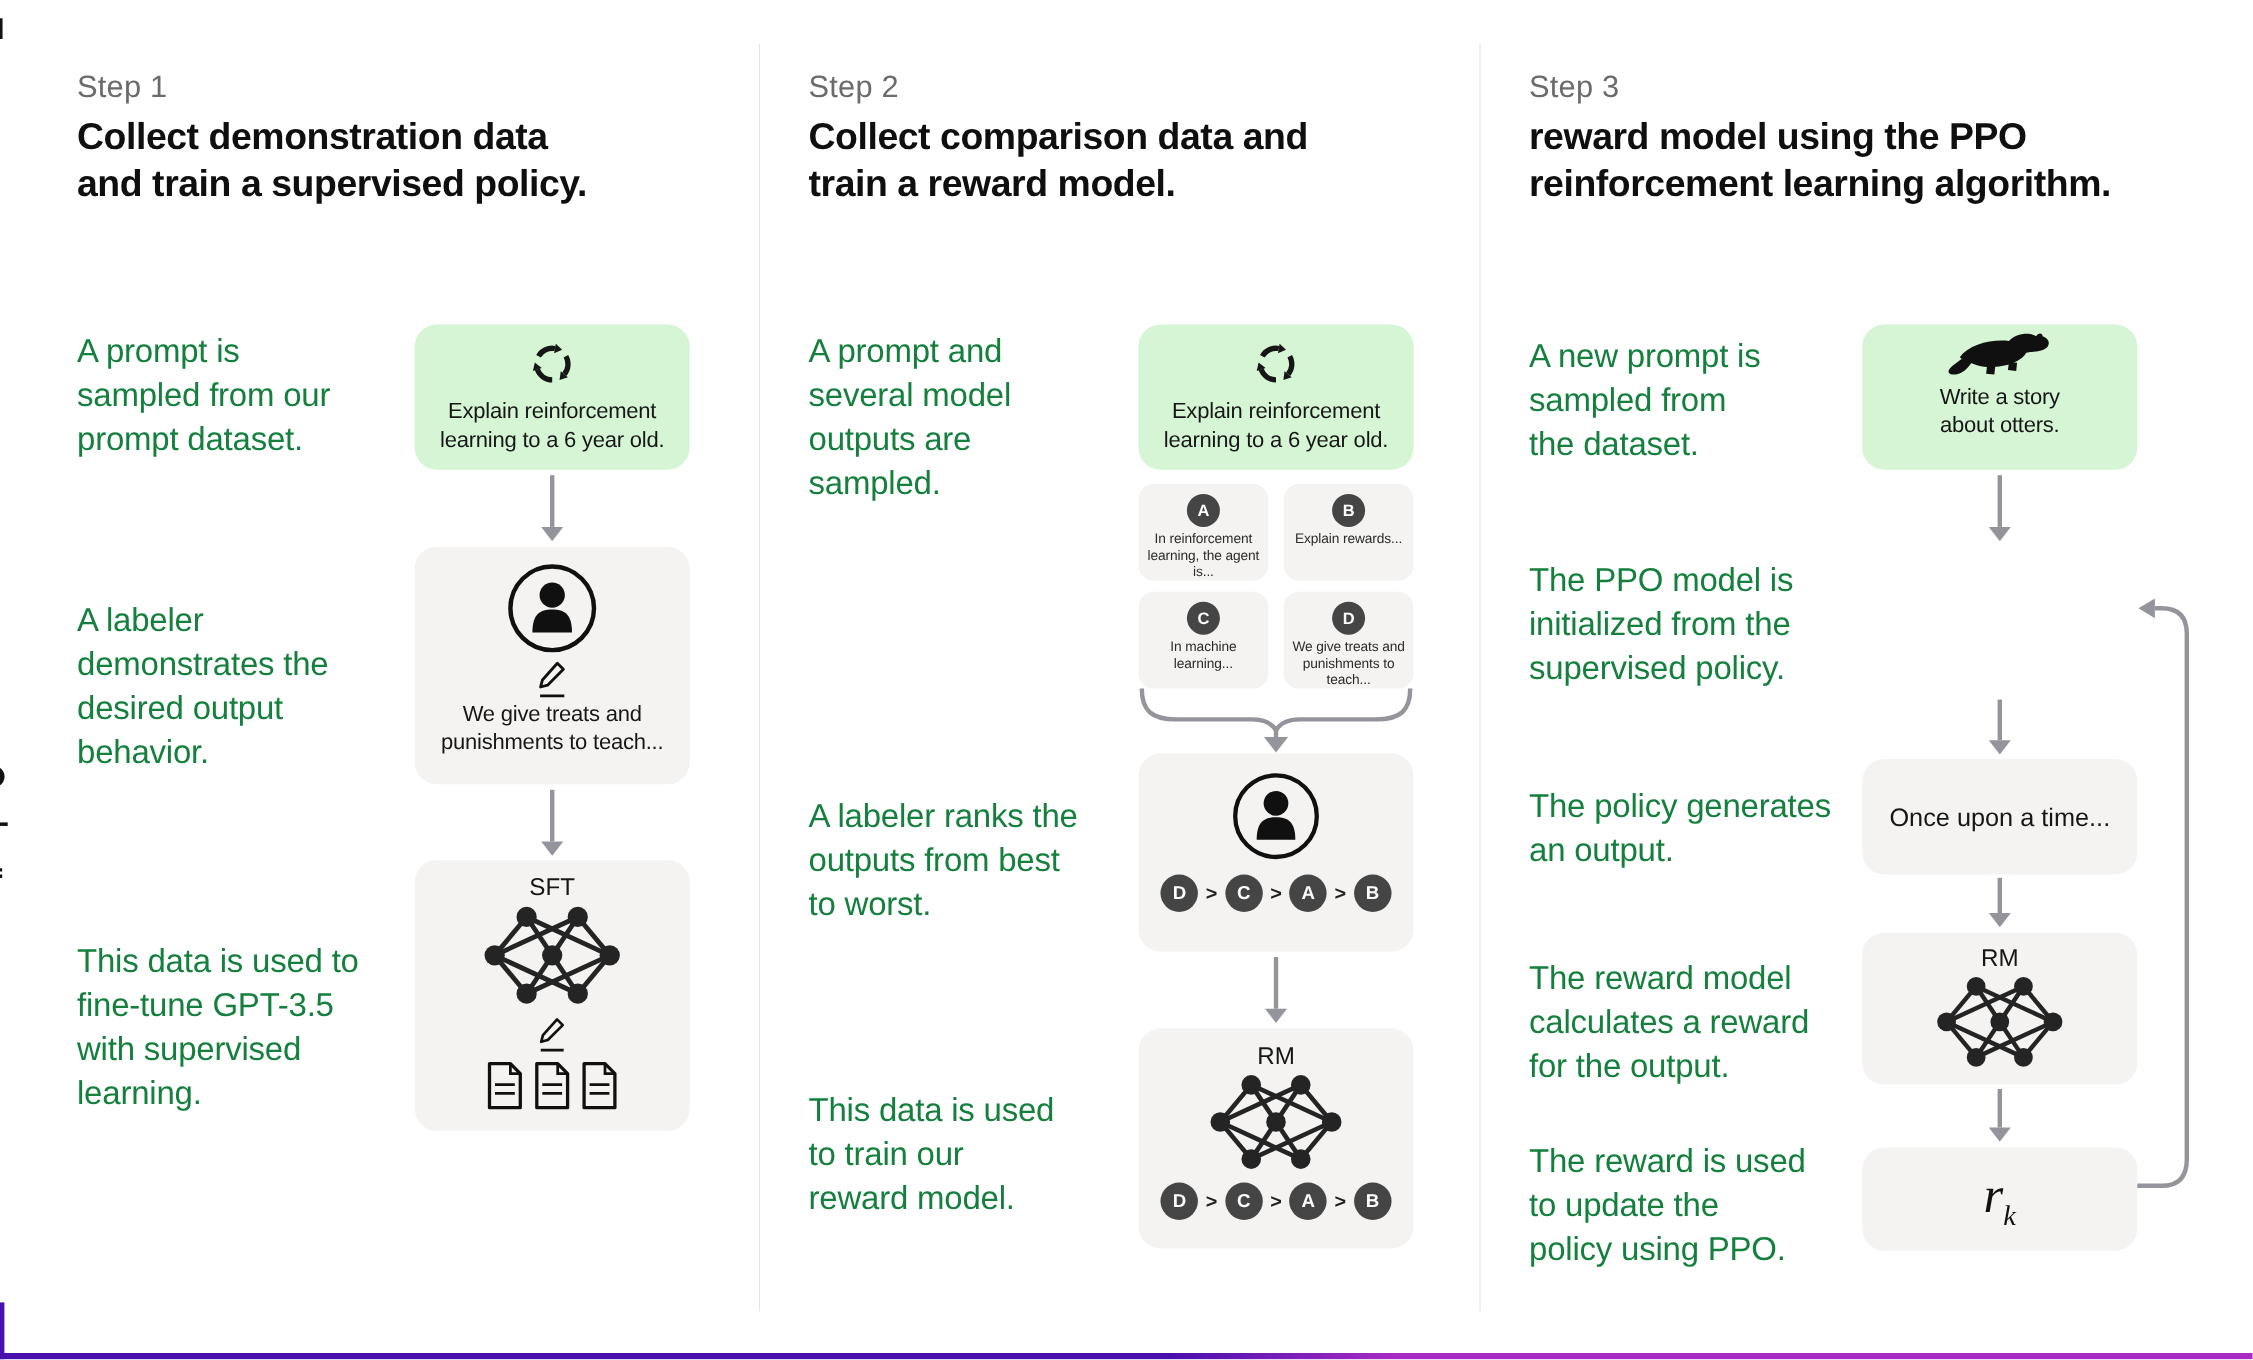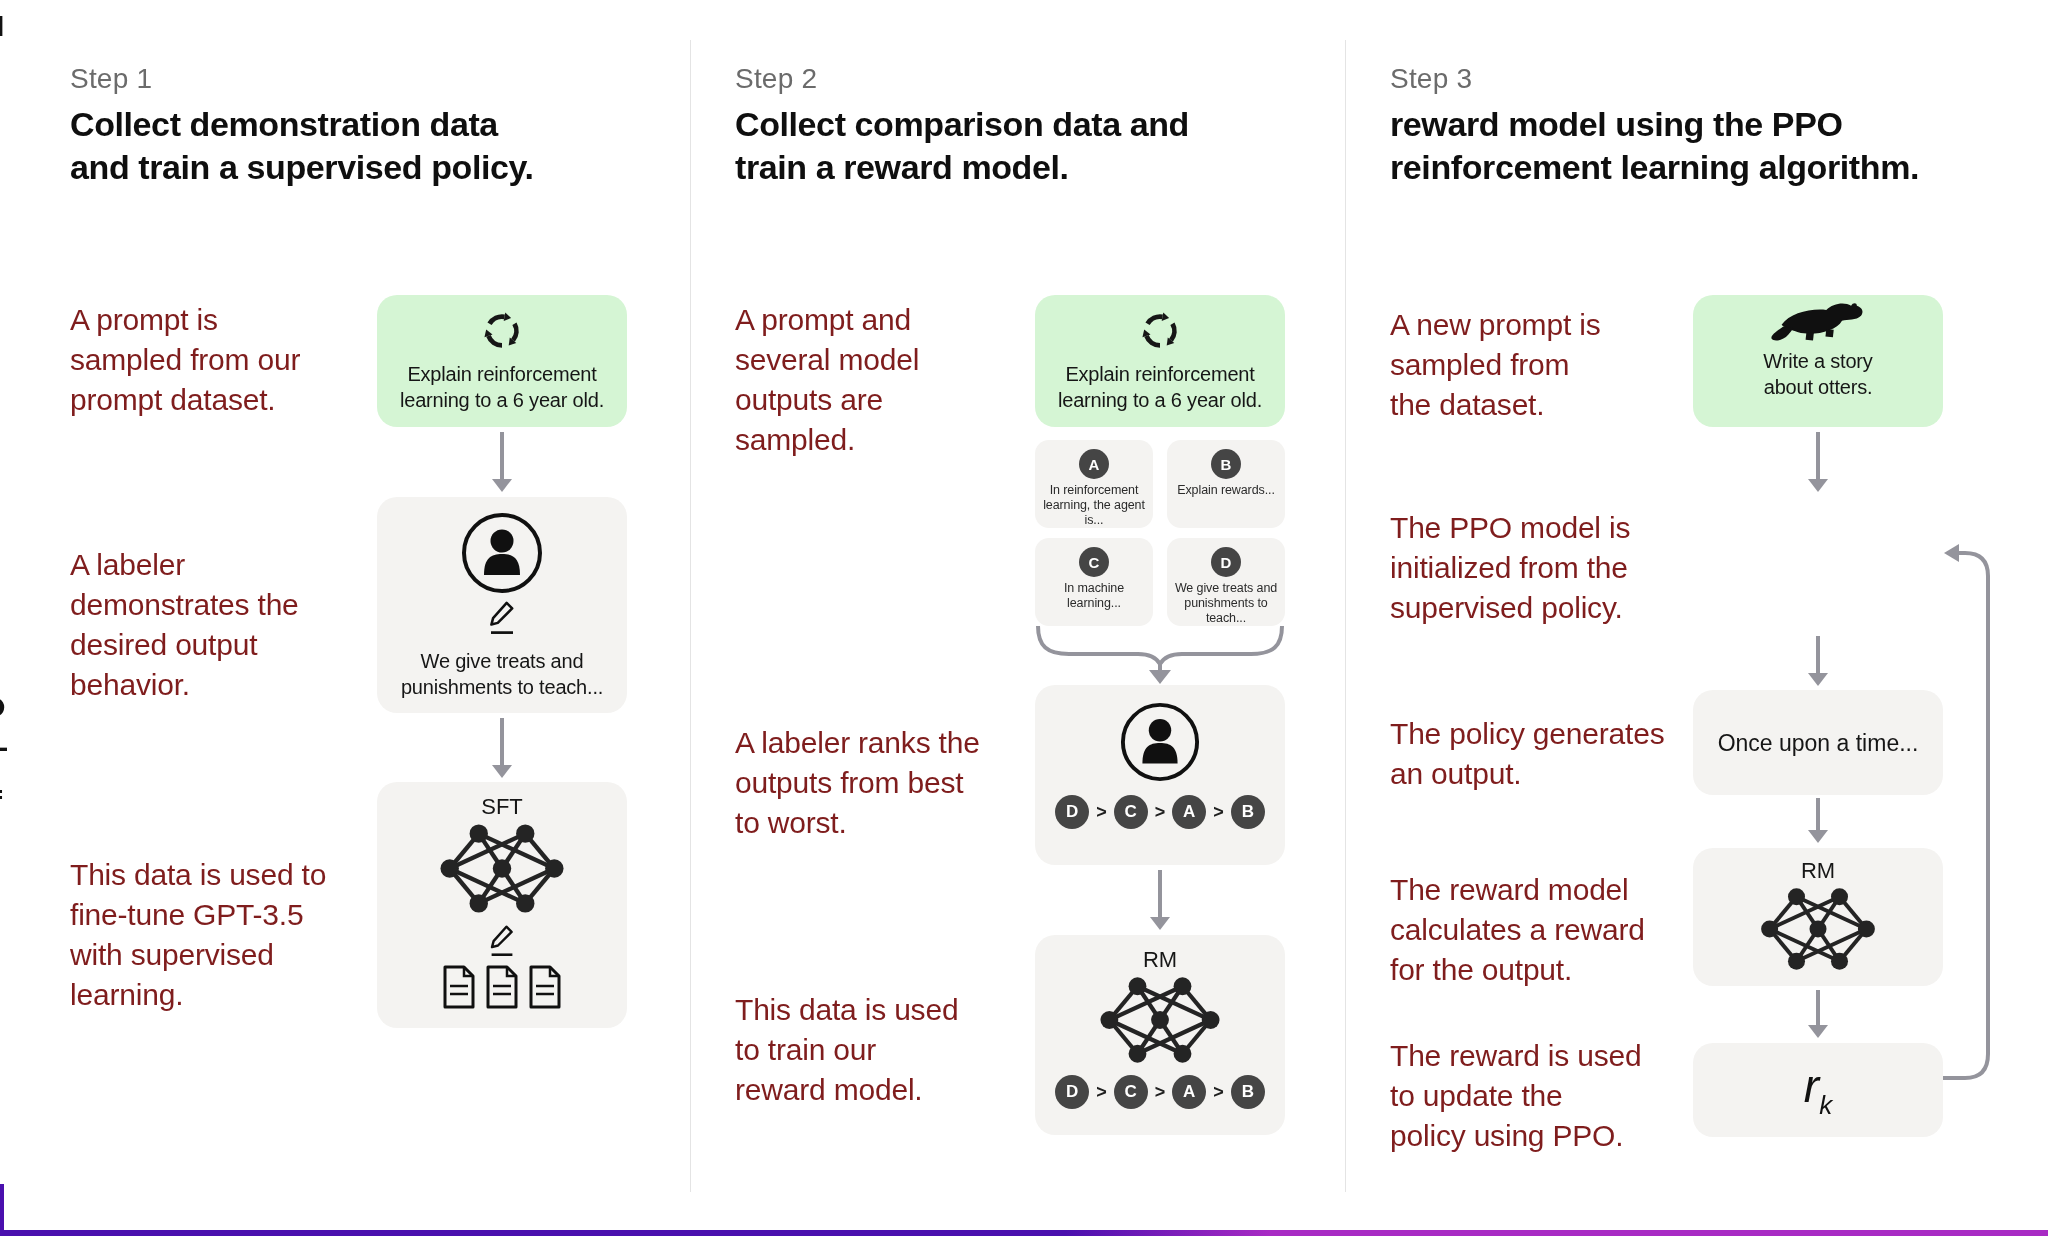--- a/index.html
+++ b/index.html
@@ -1,21 +1,21 @@
 <!DOCTYPE html>
 <html><head>
 <meta charset="utf-8">
 <style>
   html,body{margin:0;padding:0;background:#ffffff;}
   .canvas{position:relative;width:2048px;height:1236px;background:#ffffff;overflow:hidden;
           font-family:"Liberation Sans",sans-serif;}
   .abs{position:absolute;}
   .step-label{font:400 28px/34px "Liberation Sans",sans-serif;color:#6b6b6b;letter-spacing:.2px;}
   .heading{font:700 34px/43px "Liberation Sans",sans-serif;color:#0f0f0f;letter-spacing:-.4px;}
-  .body-text{font:400 30px/40px "Liberation Sans",sans-serif;color:#7f1d1d;letter-spacing:-.2px;}
+  .body-text{font:400 30px/40px "Liberation Sans",sans-serif;color:#15803d;letter-spacing:-.2px;}
   .box{position:absolute;width:250px;border-radius:20px;background:#f4f3f1;
        display:flex;flex-direction:column;align-items:center;box-sizing:border-box;}
   .box.green{background:#d5f5d4;}
   .cap{font:400 20px/26px "Liberation Sans",sans-serif;color:#161616;text-align:center;letter-spacing:-.2px;}
   .mlabel{font:400 22px/26px "Liberation Sans",sans-serif;color:#161616;}
   .once-text{font:400 23px/28px "Liberation Sans",sans-serif;color:#161616;}
   .varrow{position:absolute;width:4px;background:#94949c;}
   .varrow::after{content:"";position:absolute;left:-8px;bottom:-13px;width:0;height:0;
                  border:10px solid transparent;border-top:13px solid #94949c;border-bottom:0;}
   .circle-letter{background:#454545;color:#ffffff;border-radius:50%;display:flex;align-items:center;
@@ -23,21 +23,21 @@
   .rank-row{display:flex;align-items:center;gap:7px;}
   .rank-sep{font:700 18px/18px "Liberation Sans",sans-serif;color:#202020;}
   .out-box{position:absolute;width:118px;height:88px;border-radius:14px;background:#f4f3f1;
            display:flex;flex-direction:column;align-items:center;padding-top:9px;box-sizing:border-box;}
   .out-cap{font:400 12.5px/15px "Liberation Sans",sans-serif;color:#2b2b2b;text-align:center;
            padding:0 5px;margin-top:4px;letter-spacing:-.1px;}
   .divider{position:absolute;top:40px;width:1px;height:1152px;background:#e4e4e4;}
   .frag{position:absolute;left:0;width:7px;height:30px;overflow:hidden;
         font:700 26px/30px "DejaVu Sans",sans-serif;color:#121212;}
   .frag span{display:inline-block;margin-left:-17px;}
-  .rk{font-family:Liberation Sans, sans-serif;color:#111;}
+  .rk{font-family:Liberation Serif, serif;color:#111;}
   .rk i{font-style:italic;font-size:46px;}
   .rk sub{font-style:italic;font-size:26px;vertical-align:-12px;}
   .icon{flex:none;}
 </style>
 </head>
 <body>
 
 <div class="canvas">
 
   <svg width="0" height="0" style="position:absolute" aria-hidden="true">
@@ -141,21 +141,21 @@
 
   <div class="varrow" style="left:500px;top:432px;height:47px"></div>
 
   <div class="box" style="left:377px;top:497px;height:216px;padding-top:14px">
     <svg class="icon" width="84" height="84">
         <use href="#i-person"></use>
       </svg>
     <svg class="icon" width="34" height="39" style="margin-top:2px">
         <use href="#i-pencil"></use>
       </svg>
-    <div class="cap" style="margin-top:12px">
+    <div class="cap" style="margin-top:0">
       <div>We give treats and</div>
       <div>punishments to teach...</div>
     </div>
   </div>
 
   <div class="varrow" style="left:500px;top:718px;height:47px"></div>
 
   <div class="box" style="left:377px;top:782px;height:246px;padding-top:12px">
     <div class="mlabel">SFT</div>
     <svg class="icon" width="128" height="93" style="margin-top:2px">

